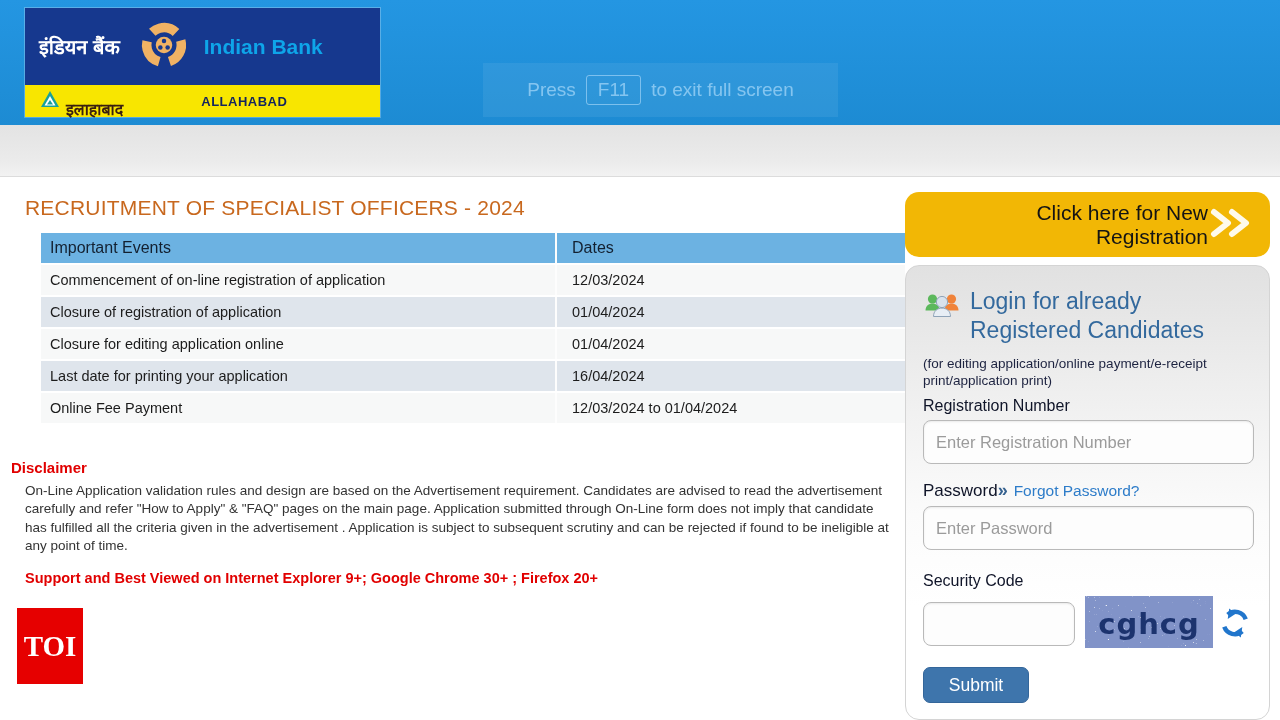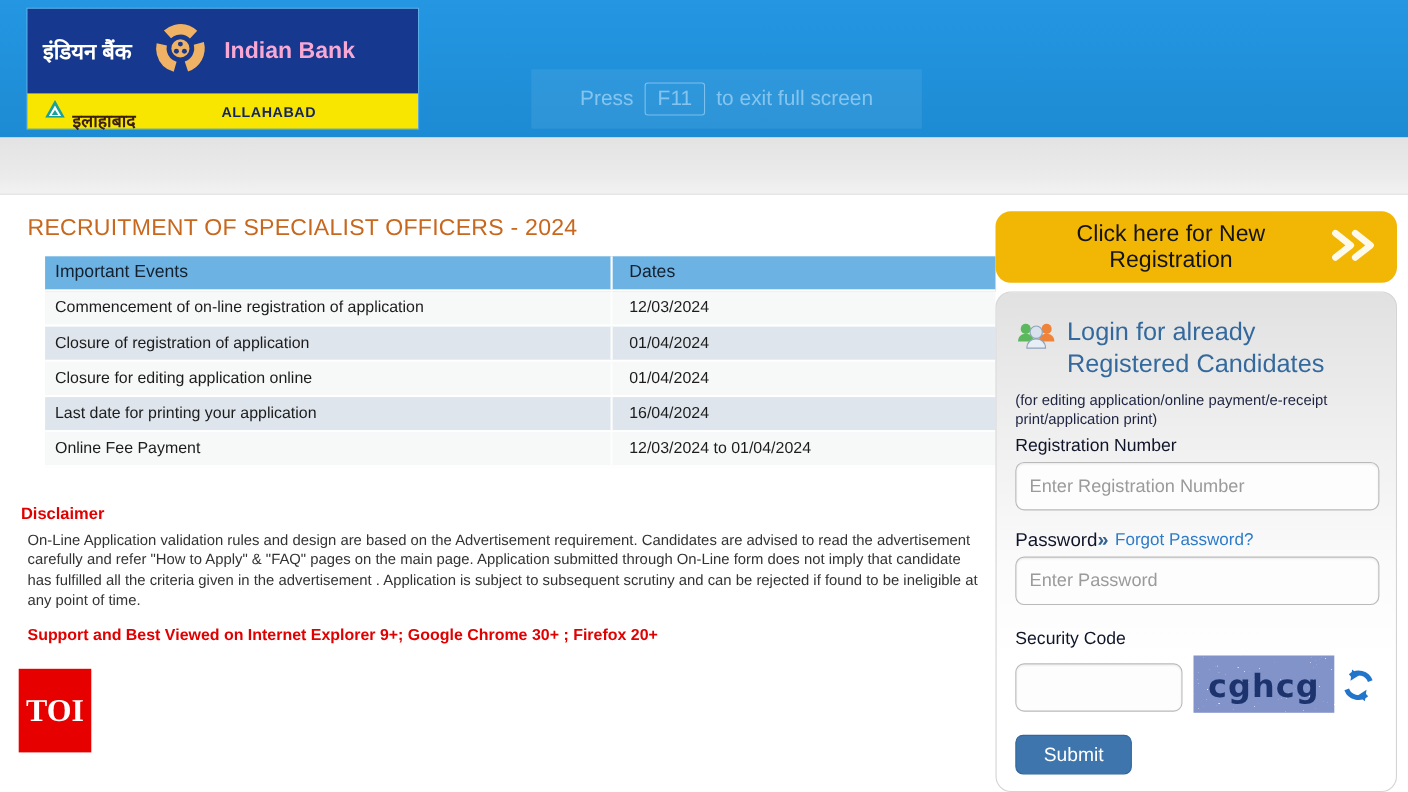--- a/index.html
+++ b/index.html
@@ -9,21 +9,21 @@
 
   
   .top-blue { position:absolute; left:0; top:0; width:1280px; height:125px;
     background:linear-gradient(180deg,#2496e2 0%,#1d8bd3 100%); }
 
   .bank-banner { position:absolute; left:25px; top:8px; width:355px; height:109px;
     box-shadow:0 0 0 1px rgba(255,255,255,.25); }
   .banner-top { height:77px; background:#16388e; display:flex; align-items:center; padding:0 14px; }
   .bank-hindi { color:#fff; font-weight:bold; font-size:20px; white-space:nowrap; }
   .bank-logo { margin:0 14px 0 18px; flex:0 0 auto; }
-  .bank-english { color:#f9a8d4; font-weight:bold; font-size:21px; white-space:nowrap; }
+  .bank-english { color:#0ea5e9; font-weight:bold; font-size:21px; white-space:nowrap; }
   .banner-bottom { height:32px; background:#f8e600; display:flex; align-items:center; padding:0 16px; }
   .branch-left { display:flex; align-items:center; gap:7px; }
   .branch-hindi { font-weight:bold; font-size:16px; color:#3a1f10;margin-top:16px; }
   .branch-english { font-weight:bold; font-size:13px; color:#14255e; margin-left:78px; letter-spacing:.5px; }
 
   .fs-hint { position:absolute; left:483px; top:63px; width:355px; height:54px;
     background:rgba(255,255,255,.07); display:flex; align-items:center; justify-content:center;
     color:rgba(190,228,255,.60); font-size:19px; }
   .fs-key { border:1px solid rgba(190,228,255,.55); border-radius:3px; padding:3px 11px; margin:0 10px; }
 
@@ -36,34 +36,34 @@
   .page-title { position:absolute; left:25px; top:196px; color:#c8681e; font-size:21px; letter-spacing:.2px; }
 
   .events-table { position:absolute; left:41px; top:233px; width:864px; font-size:14.5px; color:#1c1c1c; }
   .t-row { display:flex; height:32px; border-bottom:2px solid #fff; }
   .t-head { background:#6cb2e2; font-size:16px; color:#132030; }
   .t-c1 { width:516px; display:flex; align-items:center; padding-left:9px; border-right:2px solid #fdfdfd; }
   .t-c2 { flex:1; display:flex; align-items:center; padding-left:15px; }
   .row-a { background:#f7f8f8; }
   .row-b { background:#dfe5ec; }
 
-  .disclaimer-title { position:absolute; left:19px; top:459px; color:#e10000; font-weight:bold; font-size:15px; }
+  .disclaimer-title { position:absolute; left:11px; top:459px; color:#e10000; font-weight:bold; font-size:15px; }
   .disclaimer-body { position:absolute; left:25px; top:482px; width:866px; color:#333; font-size:13.5px; line-height:1.36; }
   .support-note { position:absolute; left:25px; top:570px; color:#e10000; font-weight:bold; font-size:14.5px; }
 
   .toi { position:absolute; left:17px; top:608px; width:66px; height:76px; background:#e60000;
     display:flex; align-items:center; justify-content:center;
     color:#fff; font-family:"Liberation Serif", serif; font-weight:bold; font-size:29px; }
 
   
   .new-reg-btn { position:absolute; left:905px; top:192px; width:365px; height:65px;
     background:#f2b705; border:none; border-radius:14px; cursor:pointer;
     display:flex; align-items:center; padding:0 18px 0 16px;
     font-family:"Liberation Sans", sans-serif; }
-  .new-reg-label { color:#141414; font-size:21px; flex:1; text-align:center; }
+  .new-reg-label { color:#141414; font-size:21px; flex:1; text-align:right; }
   .chevrons { flex:0 0 auto; }
 
   .login-panel { position:absolute; left:905px; top:265px; width:365px; height:455px;
     border:1px solid #d4d4d4; border-radius:14px;
     background:linear-gradient(180deg,#e1e1e1 0%,#efefef 28%,#fbfbfb 55%,#ffffff 75%);
     padding:21px 17px 0 17px; }
   .login-title-row { display:flex; align-items:flex-start; }
   .people-icon { flex:0 0 auto; margin:3px 9px 0 0; }
   .login-title { color:#33699d; font-size:23px; line-height:1.26; }
   .login-subtitle { margin-top:10px; color:#1d2340; font-size:13.5px; line-height:1.3; width:330px; }

